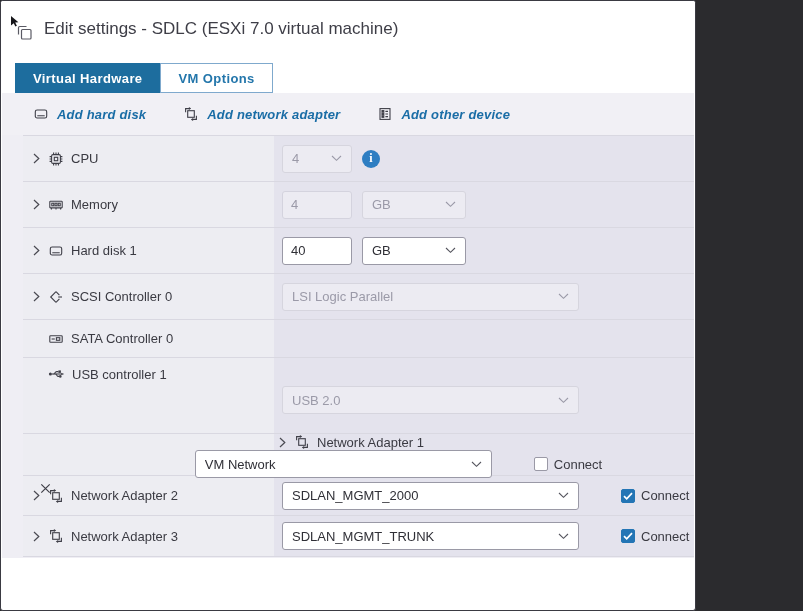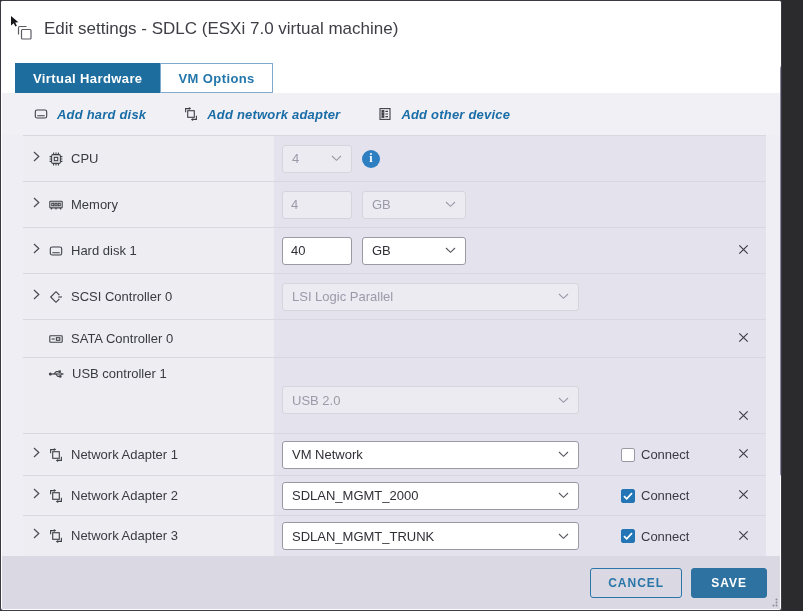--- a/index.html
+++ b/index.html
@@ -1,19 +1,19 @@
 <!DOCTYPE html>
 <html><head>
 <meta charset="utf-8">
 <style>
   * { box-sizing: border-box; }
   body { margin: 0; background: #2b2b2e; font-family: "Liberation Sans", sans-serif; }
 
   .dialog {
-    position: relative; width: 782px; height: 611px;
+    position: relative; width: 696px; height: 611px;
     background: #ffffff; border: 1px solid #3a3a42; border-radius: 3px;
     overflow: hidden;
   }
 
   
   .titlebar { height: 55px; display: flex; align-items: center; padding-left: 10px; background: #fff; }
   .title-icon-wrap { position: relative; width: 26px; height: 30px; flex: none; }
   .vm-icon { position: absolute; left: 4px; top: 9px; color: #5a5a64; }
   .cursor-icon { position: absolute; left: 0; top: 2px; }
   .title { font-size: 17px; color: #3e3e47; margin-left: 7px; white-space: nowrap; }
@@ -27,21 +27,21 @@
   
   .panel { position: absolute; top: 92px; left: 1px; right: 1px; height: 465px; background: #efeef4; overflow: hidden; }
   .toolbar { height: 42px; display: flex; align-items: center; padding-left: 31px; gap: 37px; background: #f1f0f5; }
   .tool { display: flex; align-items: center; gap: 8px; background: none; border: none; padding: 0; cursor: pointer; font-family: inherit; }
   .ticon { color: #3f3f48; display: flex; }
   .tlabel { font-size: 13px; font-weight: bold; color: #1a6da6; letter-spacing: .2px; font-style: italic; }
 
   .rows { margin-left: 21px; width: 743px; border-bottom: 1px solid #d9d8e1; }
   .row { display: flex; align-items: center; border-top: 1px solid #d9d8e1;
          background: linear-gradient(to right, #ededf2 0 251px, #e4e3ed 251px 100%); }
-  .lcell { width: 251px; flex: none; display: flex; padding-left: 10px; }
+  .lcell { width: 251px; flex: none; display: flex; align-items: center; padding-left: 10px; }
   .chev { width: 9px; margin-right: 6px; color: #4a4a52; display: flex; cursor: pointer; }
   .chev.spacer { visibility: hidden; cursor: default; }
   .dicon { color: #3f3f48; margin-right: 7px; display: flex; }
   .dlabel { font-size: 13px; color: #3a3a42; white-space: nowrap; }
   .ccell { flex: 1; display: flex; align-items: center; gap: 10px; padding-left: 8px; }
   .xcell { width: 45px; flex: none; align-self: stretch; display: flex; align-items: center; justify-content: center; }
   .xbtn { background: none; border: none; padding: 4px; cursor: pointer; color: #3f3f48; display: flex; }
 
   
   .num { height: 28px; border: 1px solid #9a99a6; border-radius: 3px; background: #fff;
@@ -323,21 +323,21 @@
             </div>
           </div>
           <div class="xcell">
             <button class="xbtn">
               <span><svg width="11" height="11" viewBox="0 0 11 11">
                   <path d="M1.3 1.3 L9.7 9.7 M9.7 1.3 L1.3 9.7" stroke="currentColor" stroke-width="1.2" fill="none"></path>
                 </svg></span>
             </button>
           </div>
         </div>
-        <div class="row row-network-adapter-1" style="min-height: 42px; height: 42px;">
+        <div class="row row-network-adapter-1" style="min-height: 42px; height: 42px; flex-direction: column;">
           <div class="lcell">
             <span class="chev">
               <svg width="7" height="11" viewBox="0 0 7 11">
                 <path d="M1 1 L5.8 5.5 L1 10" fill="none" stroke="currentColor" stroke-width="1.2"></path>
               </svg>
             </span>
             <span class="dicon">
               <svg width="16" height="16" viewBox="0 0 16 16">
                 <rect x="4.7" y="4.7" width="6.6" height="6.6" fill="none" stroke="currentColor" stroke-width="1.1"></rect>
                 <path d="M2.6 6.3 V2.6 H6.3" fill="none" stroke="currentColor" stroke-width="1.1"></path>
@@ -456,24 +456,14 @@
                   <path d="M1.3 1.3 L9.7 9.7 M9.7 1.3 L1.3 9.7" stroke="currentColor" stroke-width="1.2" fill="none"></path>
                 </svg></span>
             </button>
           </div>
         </div>
       </div>
   </div>
 
   <div class="scroll-thumb"></div>
 
-  <div class="footer">
-    <button class="btn cancel">CANCEL</button>
-    <button class="btn save">SAVE</button>
-    <svg class="resize-handle" width="9" height="9" viewBox="0 0 9 9">
-      <circle cx="7.5" cy="1.5" r="1" fill="#8a8a94"></circle>
-        <circle cx="7.5" cy="4.5" r="1" fill="#8a8a94"></circle>
-      <circle cx="7.5" cy="7.5" r="1" fill="#8a8a94"></circle>
-        <circle cx="4.5" cy="7.5" r="1" fill="#8a8a94"></circle>
-    </svg>
-  </div>
 
 </div>
 
 </body></html>

